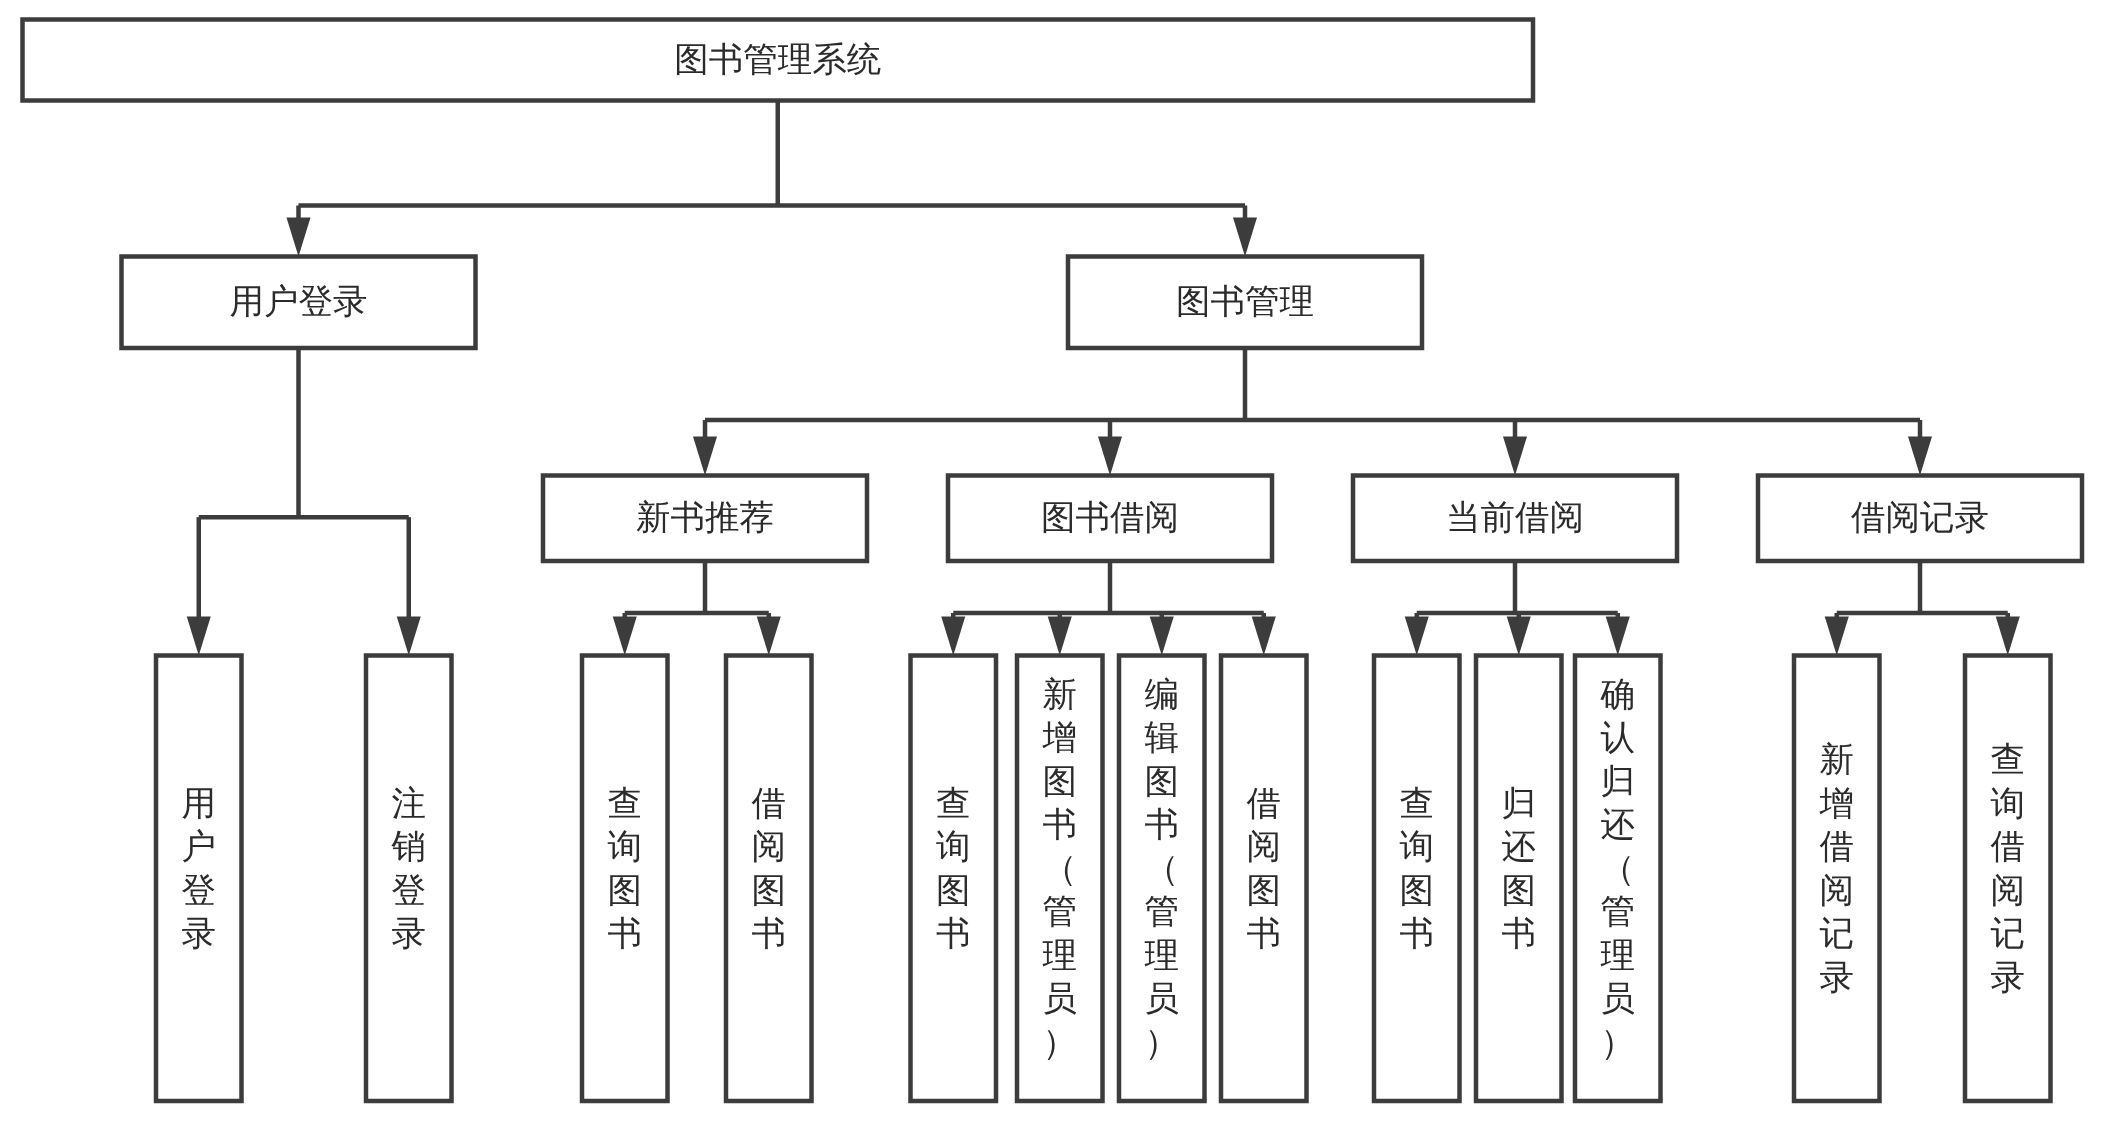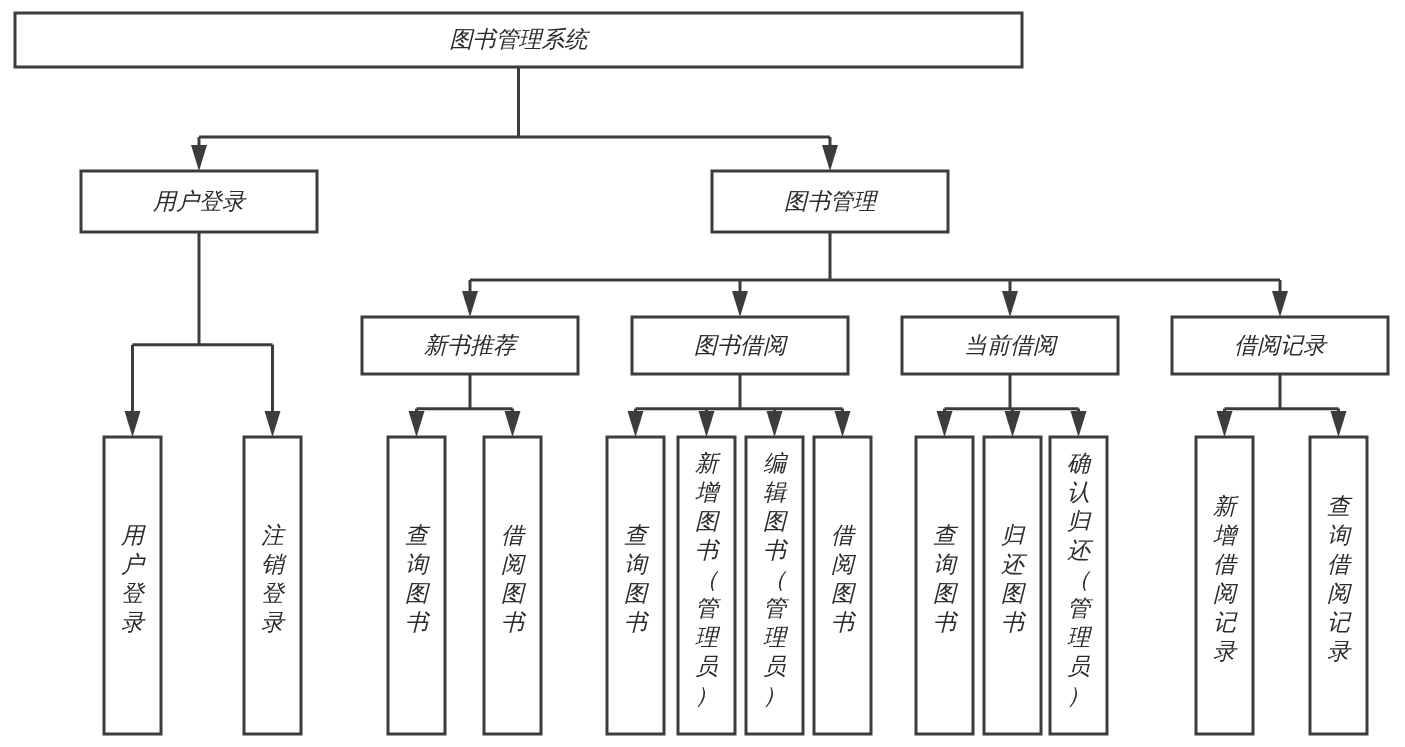--- a/index.html
+++ b/index.html
@@ -13,21 +13,20 @@
     font-family: "Liberation Sans", "DejaVu Sans", sans-serif;
     overflow: hidden;
     position: relative;
   }
   #diagram-root {
     position: absolute;
     left: 0;
     top: 0;
     width: 1405px;
     height: 549px;
-    font-style: italic;
   }
   svg.flow {
     display: block;
     width: 1405px;
     height: 747px;
   }
   .node-rect {
     fill: #ffffff;
     stroke: #3c3c3c;
     stroke-width: 3;

